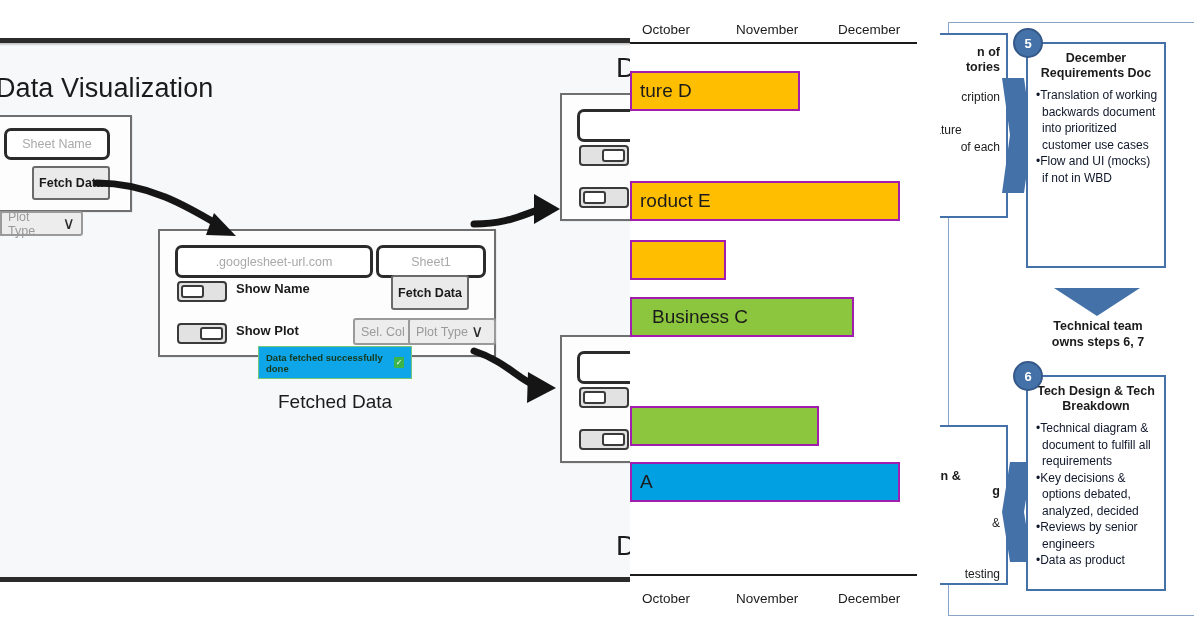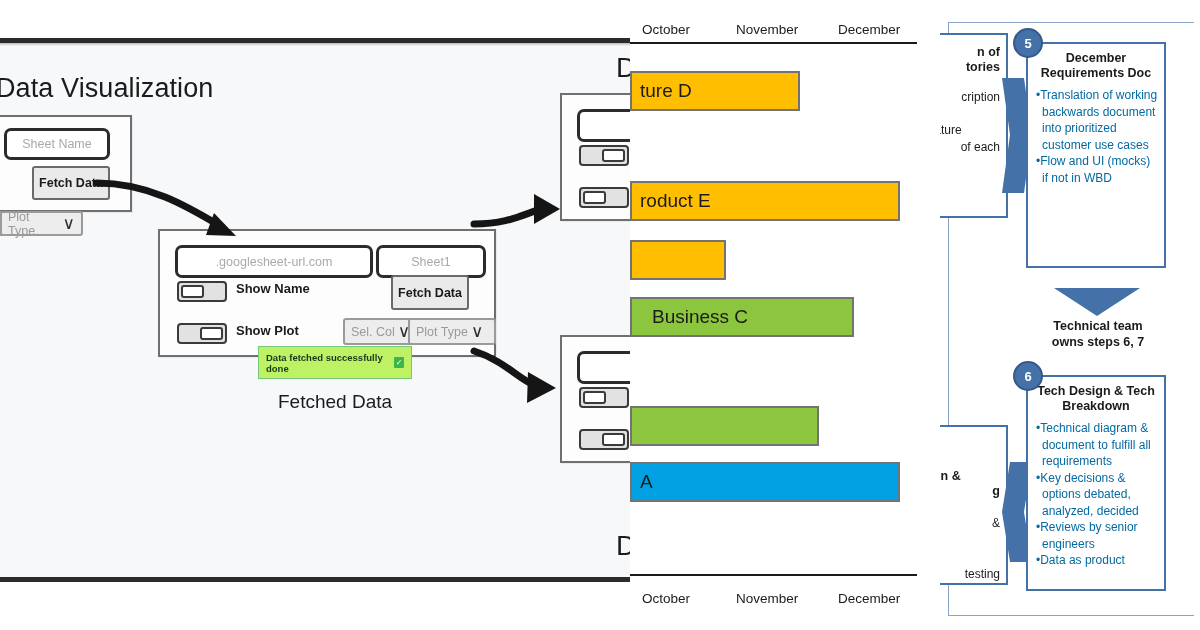--- a/index.html
+++ b/index.html
@@ -51,21 +51,21 @@
   .wf-lbl{
     position:absolute;font-size:13px;font-weight:700;color:#1b1b1b;
   }
   .wf-select{
     position:absolute;background:#ededed;border:2px solid #9a9a9a;border-radius:3px;
     display:flex;align-items:center;gap:3px;padding:0 6px;
     color:#9a9a9a;font-size:12.5px;
   }
   .wf-select .chev{font-size:17px;line-height:1;color:#2b2b2b;font-weight:400;}
   .wf-toast{
-    position:absolute;background:#bef264;border:1.5px solid #76c776;
+    position:absolute;background:#0ea5e9;border:1.5px solid #76c776;
     display:flex;align-items:center;gap:2px;padding:0 7px;
     font-size:9.5px;font-weight:700;color:#16391b;
   }
   .wf-caption{
     position:absolute;font-size:19px;color:#1b1b1b;
   }
   .arrow-svg{position:absolute;left:0;top:0;width:700px;height:534px;pointer-events:none;}
 
   
   #gantt{
@@ -73,21 +73,21 @@
     background:#ffffff;overflow:hidden;
   }
   .g-axis{
     position:absolute;left:0;width:287px;height:0;border-top:2px solid #1b1b1b;
   }
   .g-months{position:absolute;left:0;width:295px;height:20px;margin-top:8px;}
   .g-month{
     position:absolute;font-size:13.5px;color:#1b1b1b;
   }
   .g-bar{
-    position:absolute;height:40px;border:2px solid #737373;
+    position:absolute;height:40px;border:2px solid #a21caf;
     display:flex;align-items:center;box-sizing:border-box;
   }
   .g-bar span{font-size:19px;color:#1b1b1b;padding-left:8px;white-space:nowrap;}
 
   
   #flow{
     position:absolute;left:940px;top:0;width:260px;height:630px;
     background:#ffffff;overflow:hidden;
   }
   #flow-frame{
@@ -98,21 +98,21 @@
     position:absolute;border:2px solid #4472a8;background:#ffffff;box-sizing:border-box;
   }
   .fl-title{
     font-size:12.5px;font-weight:700;color:#1b1b1b;text-align:center;
     line-height:15px;padding:7px 6px 2px 6px;
   }
   .fl-list{
     margin:0;padding:4px 6px 0 8px;list-style:none;
   }
   .fl-list li{
-    font-size:12px;color:#0369a1;line-height:16.5px;text-indent:-6px;padding-left:6px;
+    font-size:12px;color:#0f172a;line-height:16.5px;text-indent:-6px;padding-left:6px;
   }
   .fl-list li:before{content:"\2022 ";}
   .fl-partial{font-size:12px;color:#1b1b1b;line-height:16.5px;padding:0 6px;}
   .fl-partial.b{font-weight:700;font-size:12.5px;line-height:15px;}
   .fl-badge{
     position:absolute;width:26px;height:26px;border-radius:50%;
     background:#4472a8;border:2px solid #35598a;
     color:#ffffff;font-size:13px;font-weight:700;
     display:flex;align-items:center;justify-content:center;z-index:6;
   }
@@ -152,21 +152,21 @@
       <div class="wf-toggle off" style="left:17px;top:50px;">
           <i></i>
         </div>
       <div class="wf-lbl" style="left:76px;top:50px;">Show Name</div>
       <div class="wf-btn" style="left:231px;top:44px;width:74px;height:31px;">Fetch Data</div>
 
       <div class="wf-toggle on" style="left:17px;top:92px;">
           <i></i>
         </div>
       <div class="wf-lbl" style="left:76px;top:92px;">Show Plot</div>
-      <div class="wf-select" style="left:183px;top:87px;width:67px;height:23px;align-items:center;">
+      <div class="wf-select" style="left:193px;top:87px;width:67px;height:23px;align-items:center;">
         <span>Sel. Col</span>
         <span class="chev">∨</span>
       </div>
       <div class="wf-select" style="left:248px;top:87px;width:72px;height:23px;">
         <span>Plot Type</span>
         <span class="chev">∨</span>
       </div>
     </div>
 
     <div class="wf-toast" style="left:258px;top:303px;width:138px;height:31px;">

